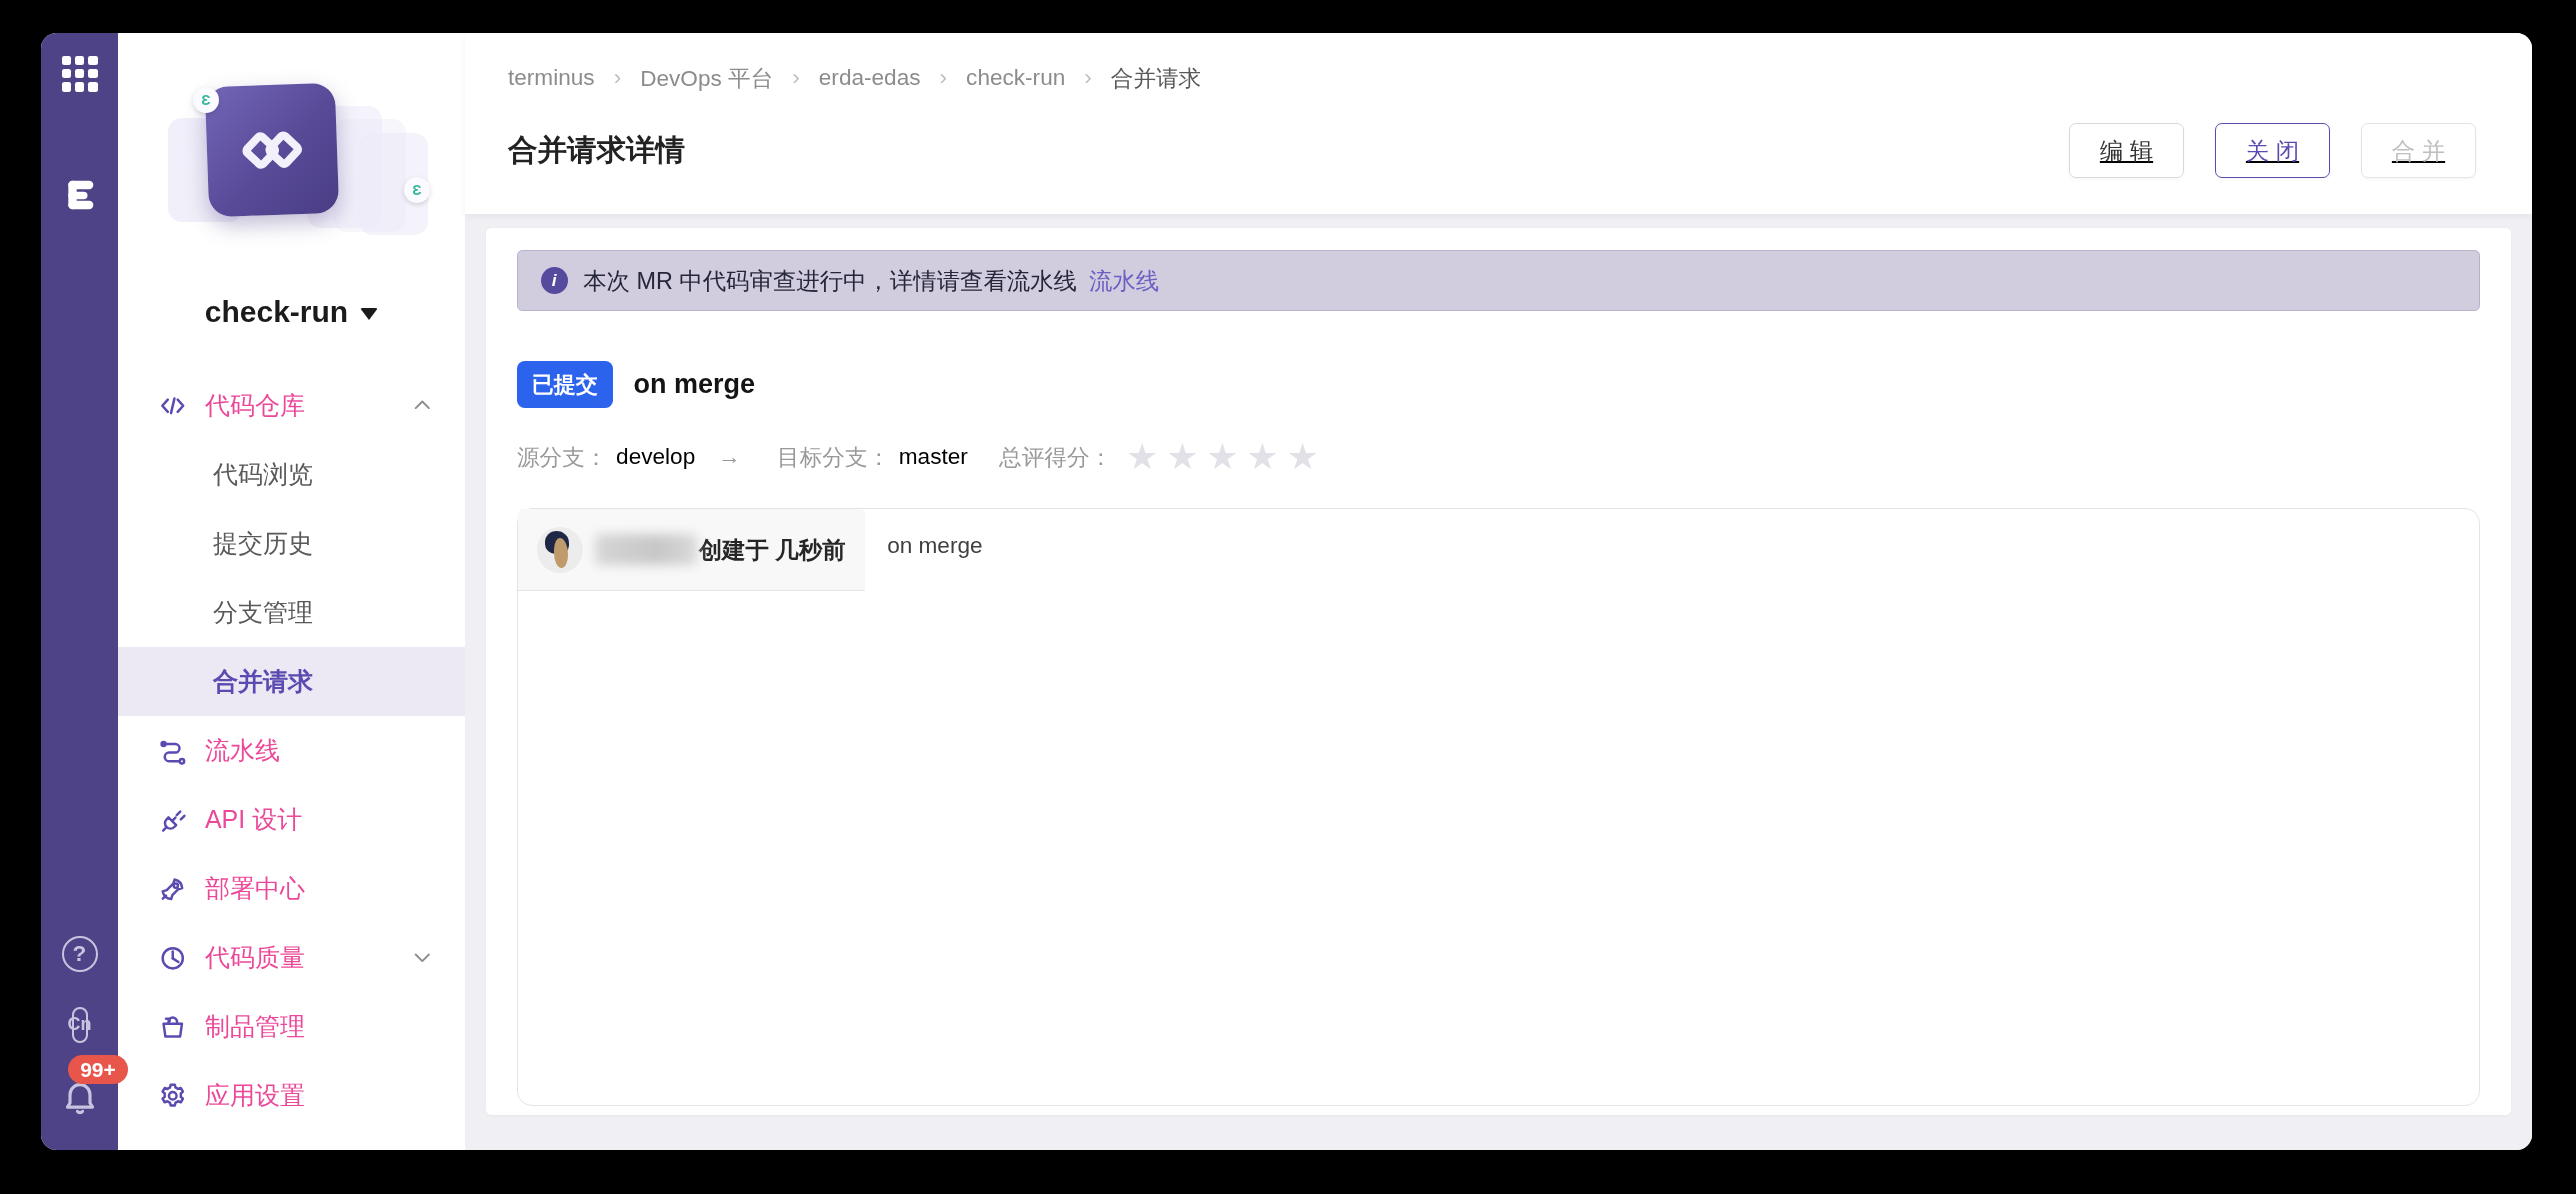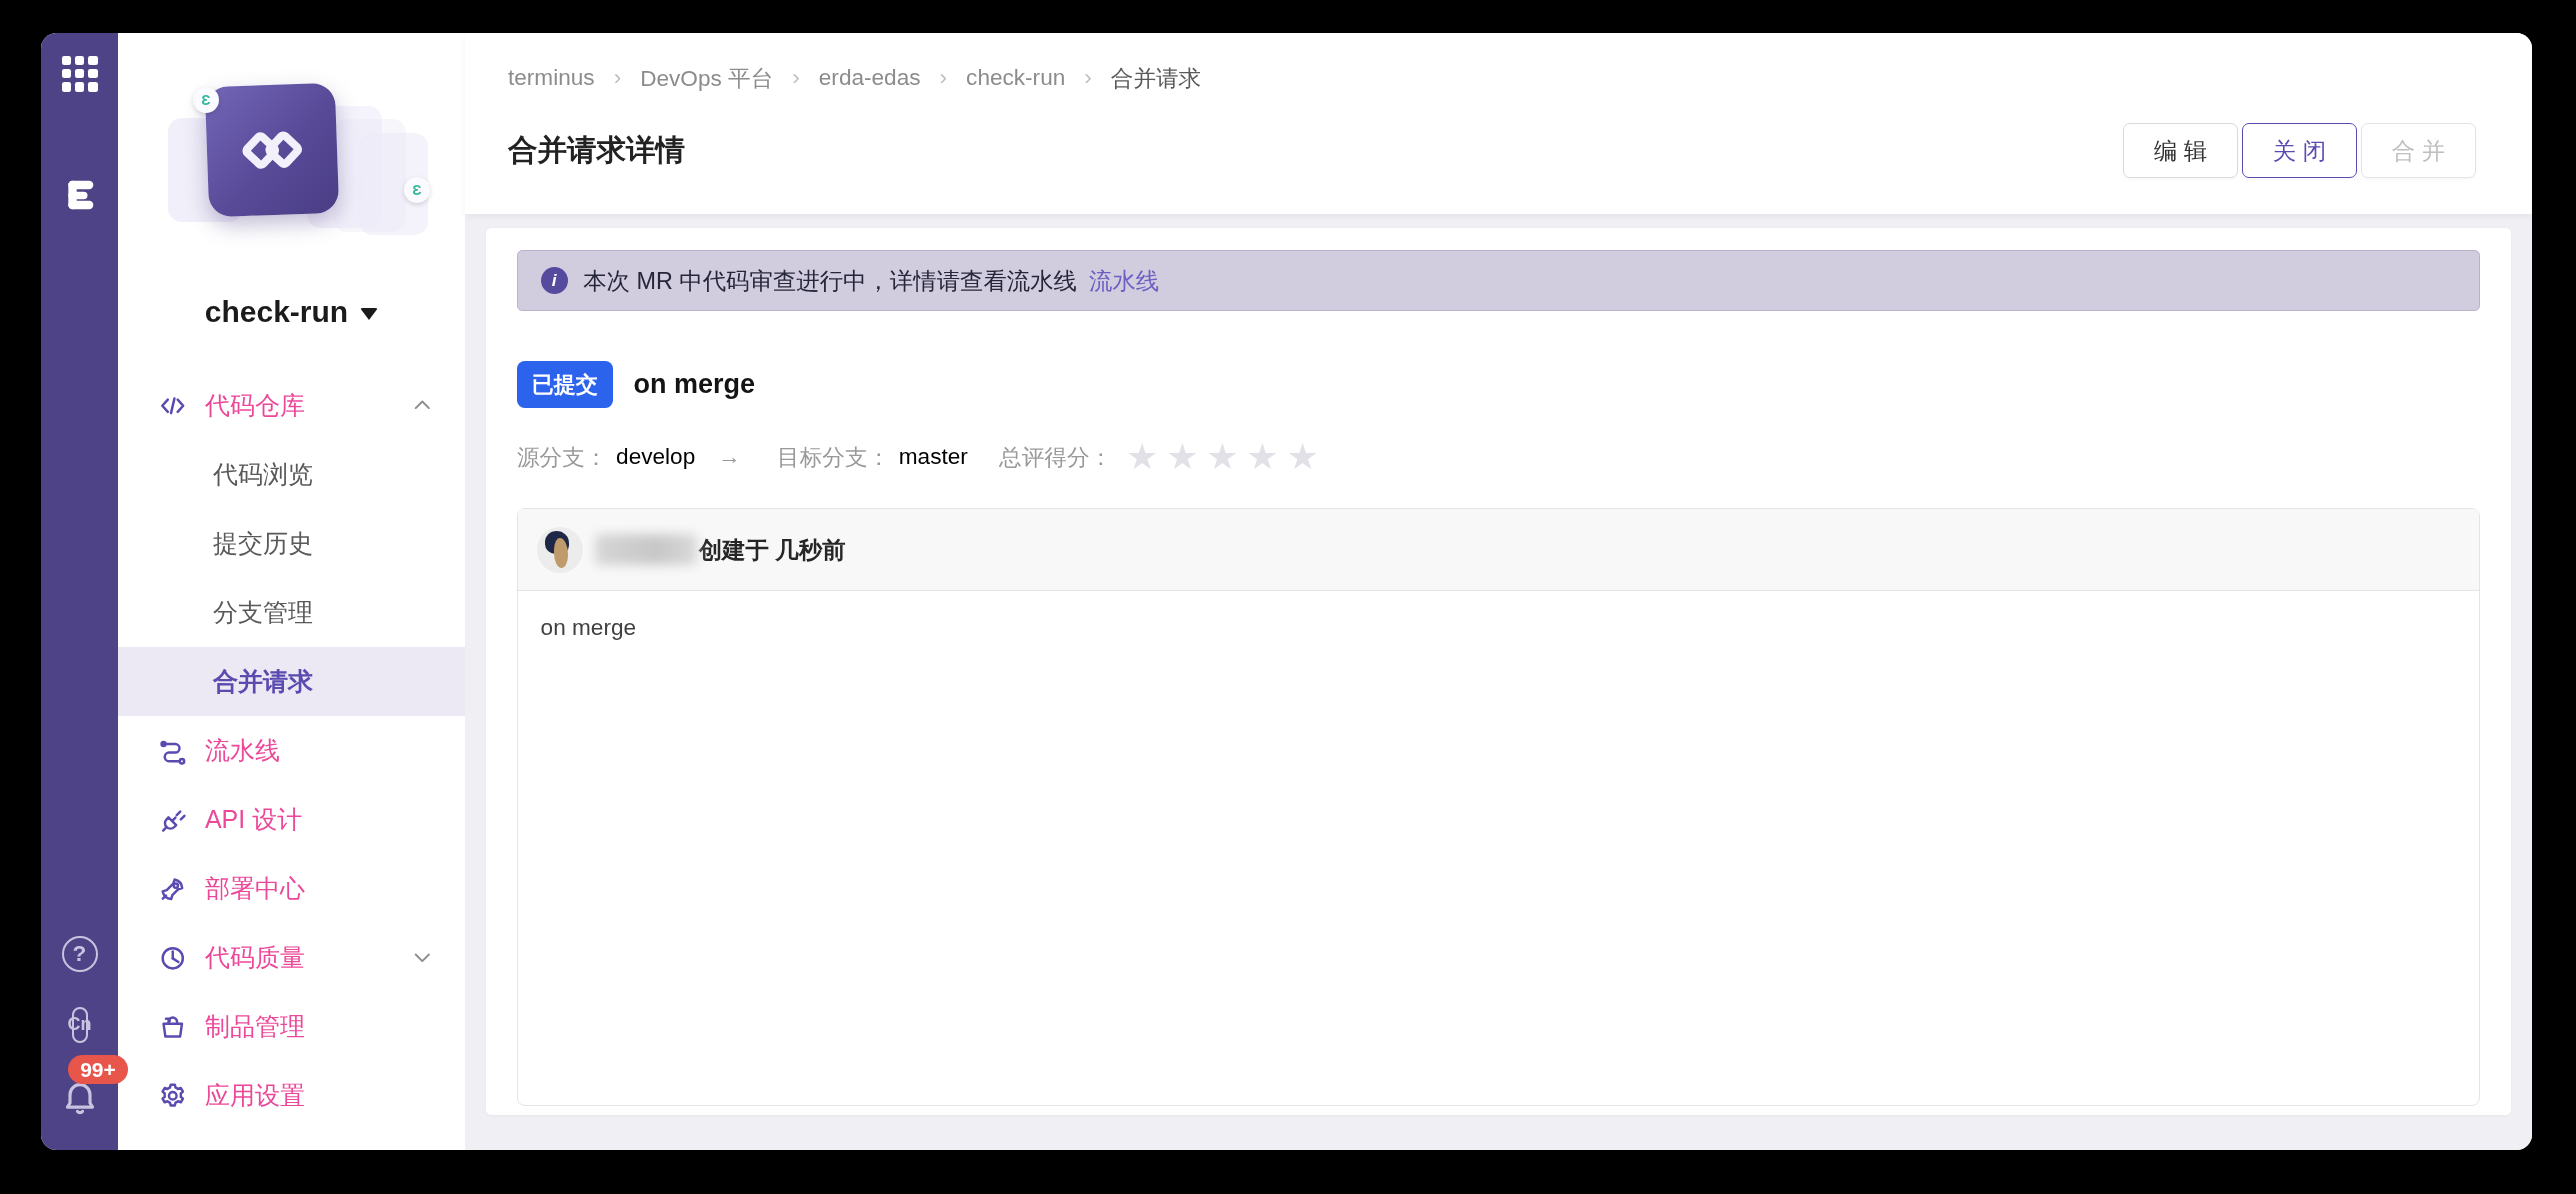--- a/index.html
+++ b/index.html
@@ -43,21 +43,21 @@
 
   
   .main { flex:1; display:flex; flex-direction:column; min-width:0; }
   .hdr { height:181px; background:#fff; padding:29.5px 56px 0 43px; position:relative; z-index:2; box-shadow:0 2.6px 7px rgba(0,0,0,.05); }
   .crumbs { display:flex; align-items:center; font-size:22.6px; color:#8c8c8c; }
   .crumb { cursor:pointer; }
   .crumb-sep { margin:0 19px; color:#bfbfbf; font-size:22.6px; }
   .crumb.last { color:#595959; cursor:default; }
   .title-row { margin-top:29.5px; display:flex; align-items:center; }
   .page-title { font-size:29.5px; font-weight:bold; color:#222; }
-  .hdr-btns { margin-left:auto; display:flex; gap:4px; }
+  .hdr-btns { margin-left:auto; display:flex; gap:31px;text-decoration:underline; }
   .btn { min-width:115px; height:55px; border:0.9px solid #d9d9d9; border-radius:7px; background:#fff; font-size:23.4px; color:#333; display:flex; align-items:center; justify-content:center; cursor:pointer; box-shadow:0 1.7px 3.5px rgba(0,0,0,.03); font-family:inherit; }
   .btn.outline-primary { border-color:#5b4ab0; color:#5b4ab0; }
   .btn.disabled { color:#bfbfbf; border-color:#e3e3e3; cursor:not-allowed; }
 
   .content { flex:1; background:#f0eff4; padding:14px 21px 35px; min-height:0; }
   .card { background:#fff; border-radius:5.2px; height:100%; padding:22px 31px 8.7px; box-shadow:0 0.9px 2.6px rgba(0,0,0,.04); display:flex; flex-direction:column; }
 
   .alert { height:61px; background:#d2ccdf; border:0.9px solid #b9b2cc; border-radius:5.2px; display:flex; align-items:center; padding:0 22.6px; font-size:23.4px; color:#26263a; flex-shrink:0; }
   .info-icon { width:27px; height:27px; border-radius:50%; background:#554a9e; color:#fff; font-size:17.4px; font-weight:bold; font-style:italic; display:flex; align-items:center; justify-content:center; margin-right:15.6px; flex-shrink:0; }
   .alert-link { color:#6a5fc2; margin-left:12px; cursor:pointer; }
@@ -68,21 +68,21 @@
 
   .meta-row { margin-top:31px; display:flex; align-items:center; font-size:22.6px; color:#999; }
   .meta-val { color:#000000; margin:0 8.7px; }
   .meta-arrow { margin:0 14px; color:#999; }
   .meta-label { margin-left:22.6px; }
   .meta-label.first { margin-left:0; }
   .stars { display:flex; gap:7.8px; margin-left:14px; }
   .star { font-size:36px; color:#e3e1e8; line-height:1; cursor:pointer; }
   .star::before { content:"★"; }
 
-  .comment-card { margin-top:33px; border:0.9px solid #e4e4e4; border-radius:8px; flex:1; display:flex; flex-direction:column; min-height:0; }
+  .comment-card { margin-top:33px; border:0.9px solid #e4e4e4; border-radius:15px; flex:1; display:flex; flex-direction:row; min-height:0; }
   .comment-hd { height:82px; background:#f8f8f9; border-bottom:0.9px solid #e4e4e4; border-radius:5.2px 5.2px 0 0; display:flex; align-items:center; padding:0 19px; }
   .avatar { width:46px; height:46px; border-radius:50%; background:#ececec; overflow:hidden; position:relative; flex-shrink:0; }
   .avatar .hair { position:absolute; left:7.8px; top:4.3px; width:24px; height:22.6px; background:#1f2747; border-radius:55% 60% 45% 50%; }
   .avatar .face { position:absolute; left:16.5px; top:11.3px; width:14.8px; height:29.5px; background:#bf9a6a; border-radius:42% 58% 46% 54%; }
   .name-blur { width:102px; height:31px; margin-left:12px; background:linear-gradient(90deg,#d6d6d6,#c7c7c7 60%,#d9d9d9); border-radius:5.2px; filter:blur(5.2px); }
   .comment-meta { font-size:23.4px; font-weight:600; color:#262626; margin-left:1.7px; white-space:nowrap; }
   .comment-body { padding:24px 22.6px; font-size:22.6px; color:#404040; }
 
   svg.icon { width:100%; height:100%; display:block; }
 </style>

